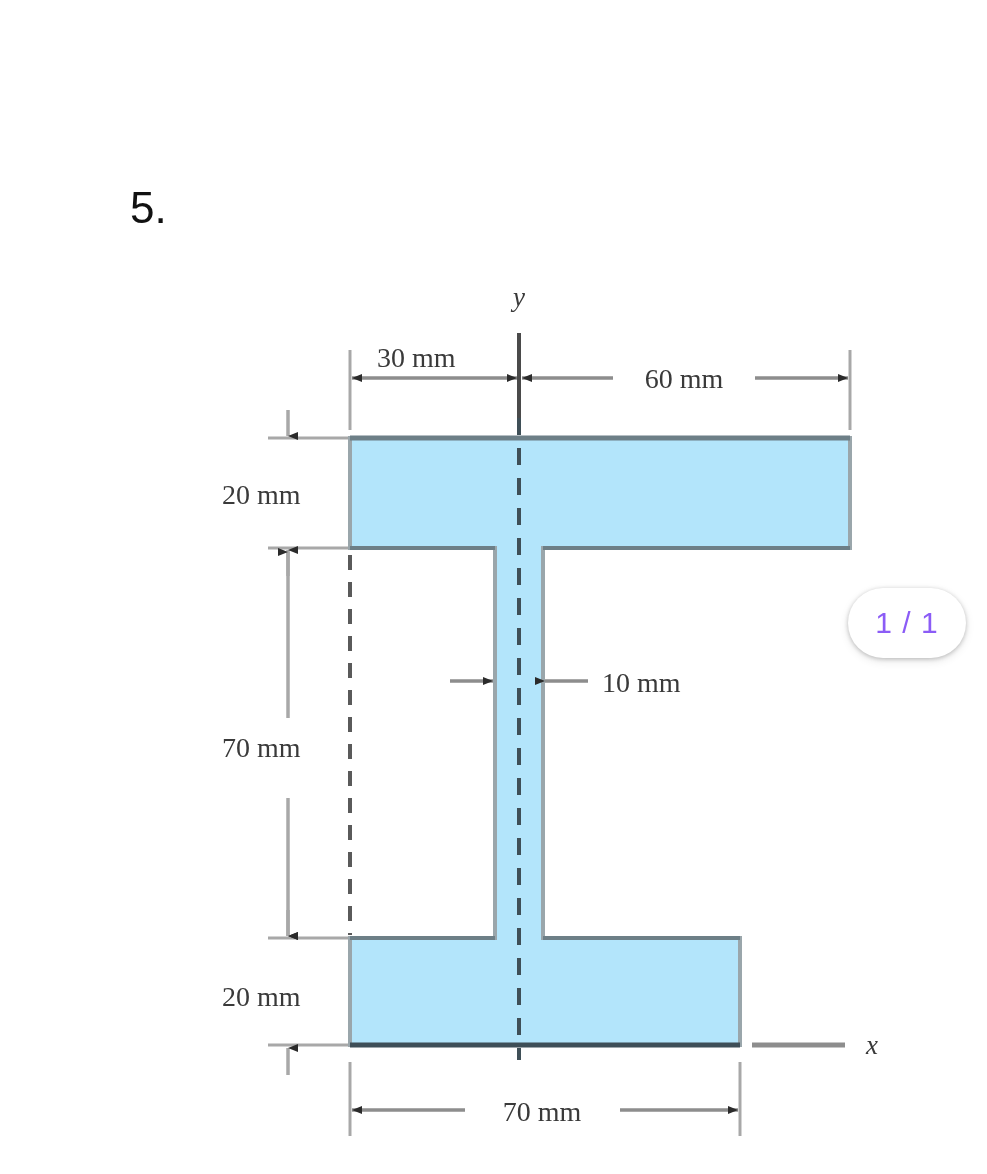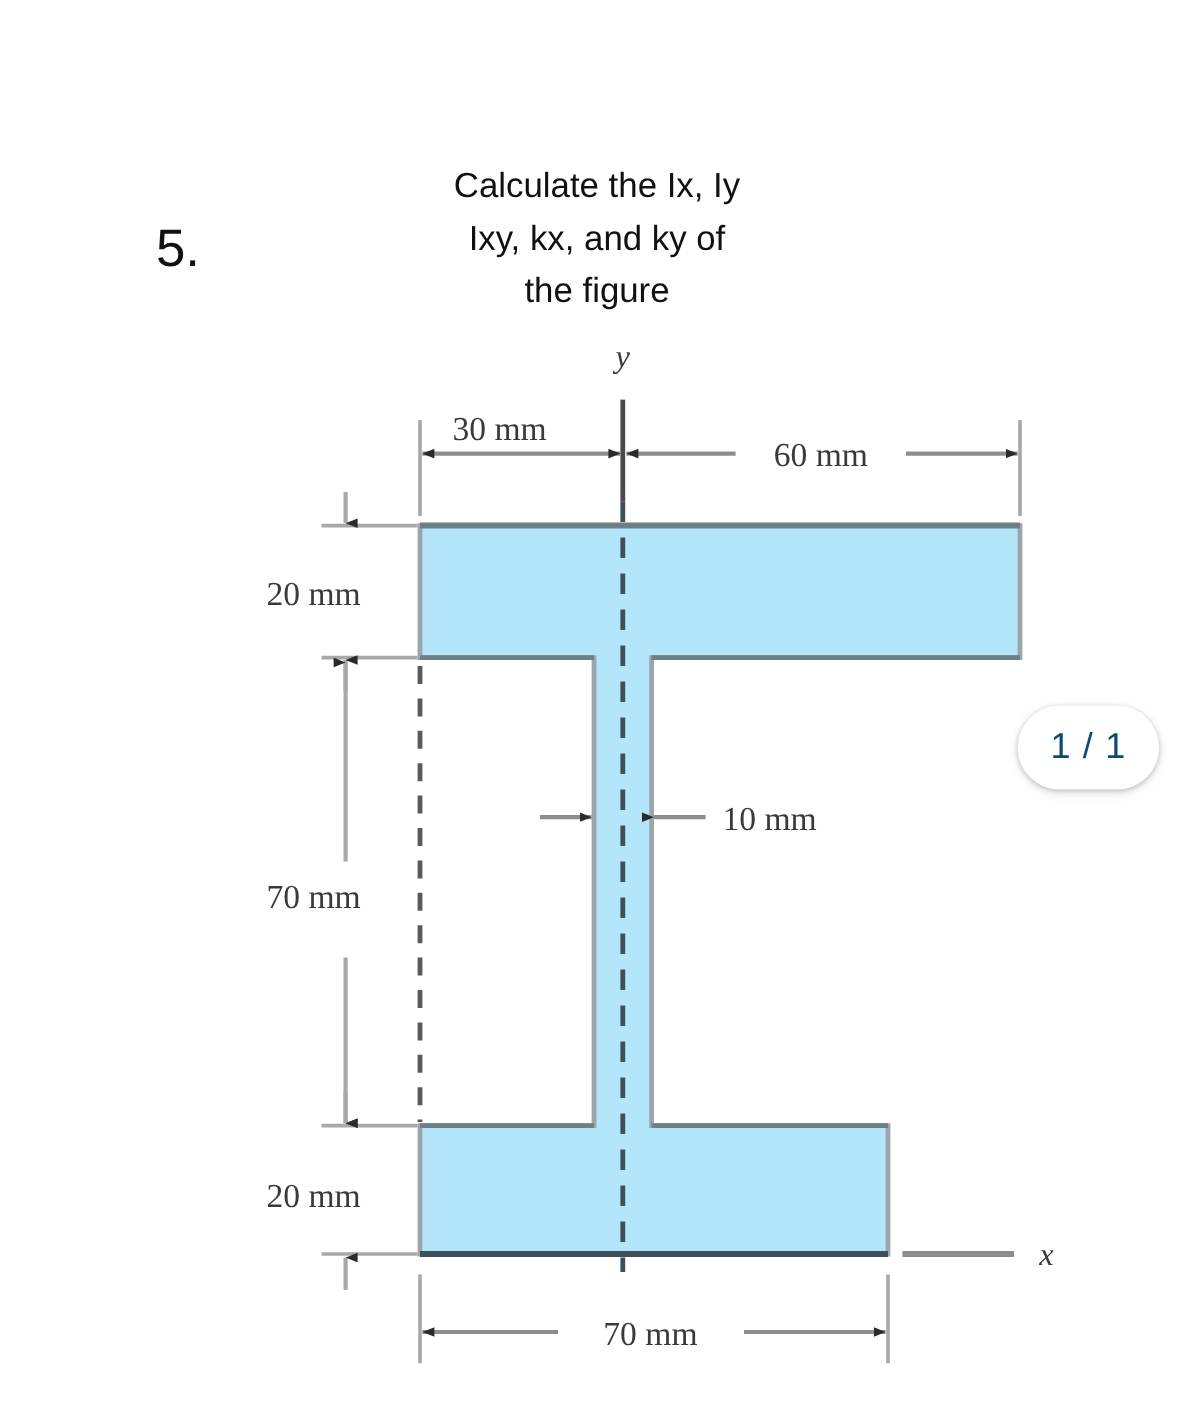--- a/index.html
+++ b/index.html
@@ -50,21 +50,21 @@
     width: 118px;
     height: 70px;
     border-radius: 36px;
     background: #ffffff;
     box-shadow: 0 1px 4px rgba(0,0,0,0.22), 0 3px 10px rgba(0,0,0,0.10);
     display: flex;
     align-items: center;
     justify-content: center;
     font-family: "Liberation Sans", sans-serif;
     font-size: 30px;
-    color: #0c4a6e;
+    color: #8b5cf6;
     letter-spacing: 1px;
   }
   #figure {
     position: absolute;
     left: 0;
     top: 0;
   }
   .dimtext {
     font-family: "Liberation Serif", serif;
     font-size: 28px;
@@ -76,23 +76,20 @@
     font-size: 27px;
     fill: #3a3a3a;
   }
 </style>
 </head>
 <body>
 
 <div id="page">
 
   <div class="q-number">5.</div>
-  <div class="q-title">Calculate the Ix, Iy
-Ixy, kx, and ky of
-the figure</div>
 
   <svg id="figure" width="987" height="1174" viewBox="0 0 987 1174">
     <defs>
       <marker id="arrR" markerWidth="12" markerHeight="12" refX="10" refY="4" orient="auto" markerUnits="userSpaceOnUse">
         <path d="M0,0 L10,4 L0,8 z" fill="#2b2b2b"></path>
       </marker>
       <marker id="arrL" markerWidth="12" markerHeight="12" refX="0" refY="4" orient="auto" markerUnits="userSpaceOnUse">
         <path d="M10,0 L0,4 L10,8 z" fill="#2b2b2b"></path>
       </marker>
       <marker id="arrU" markerWidth="12" markerHeight="12" refX="4" refY="0" orient="auto" markerUnits="userSpaceOnUse">

